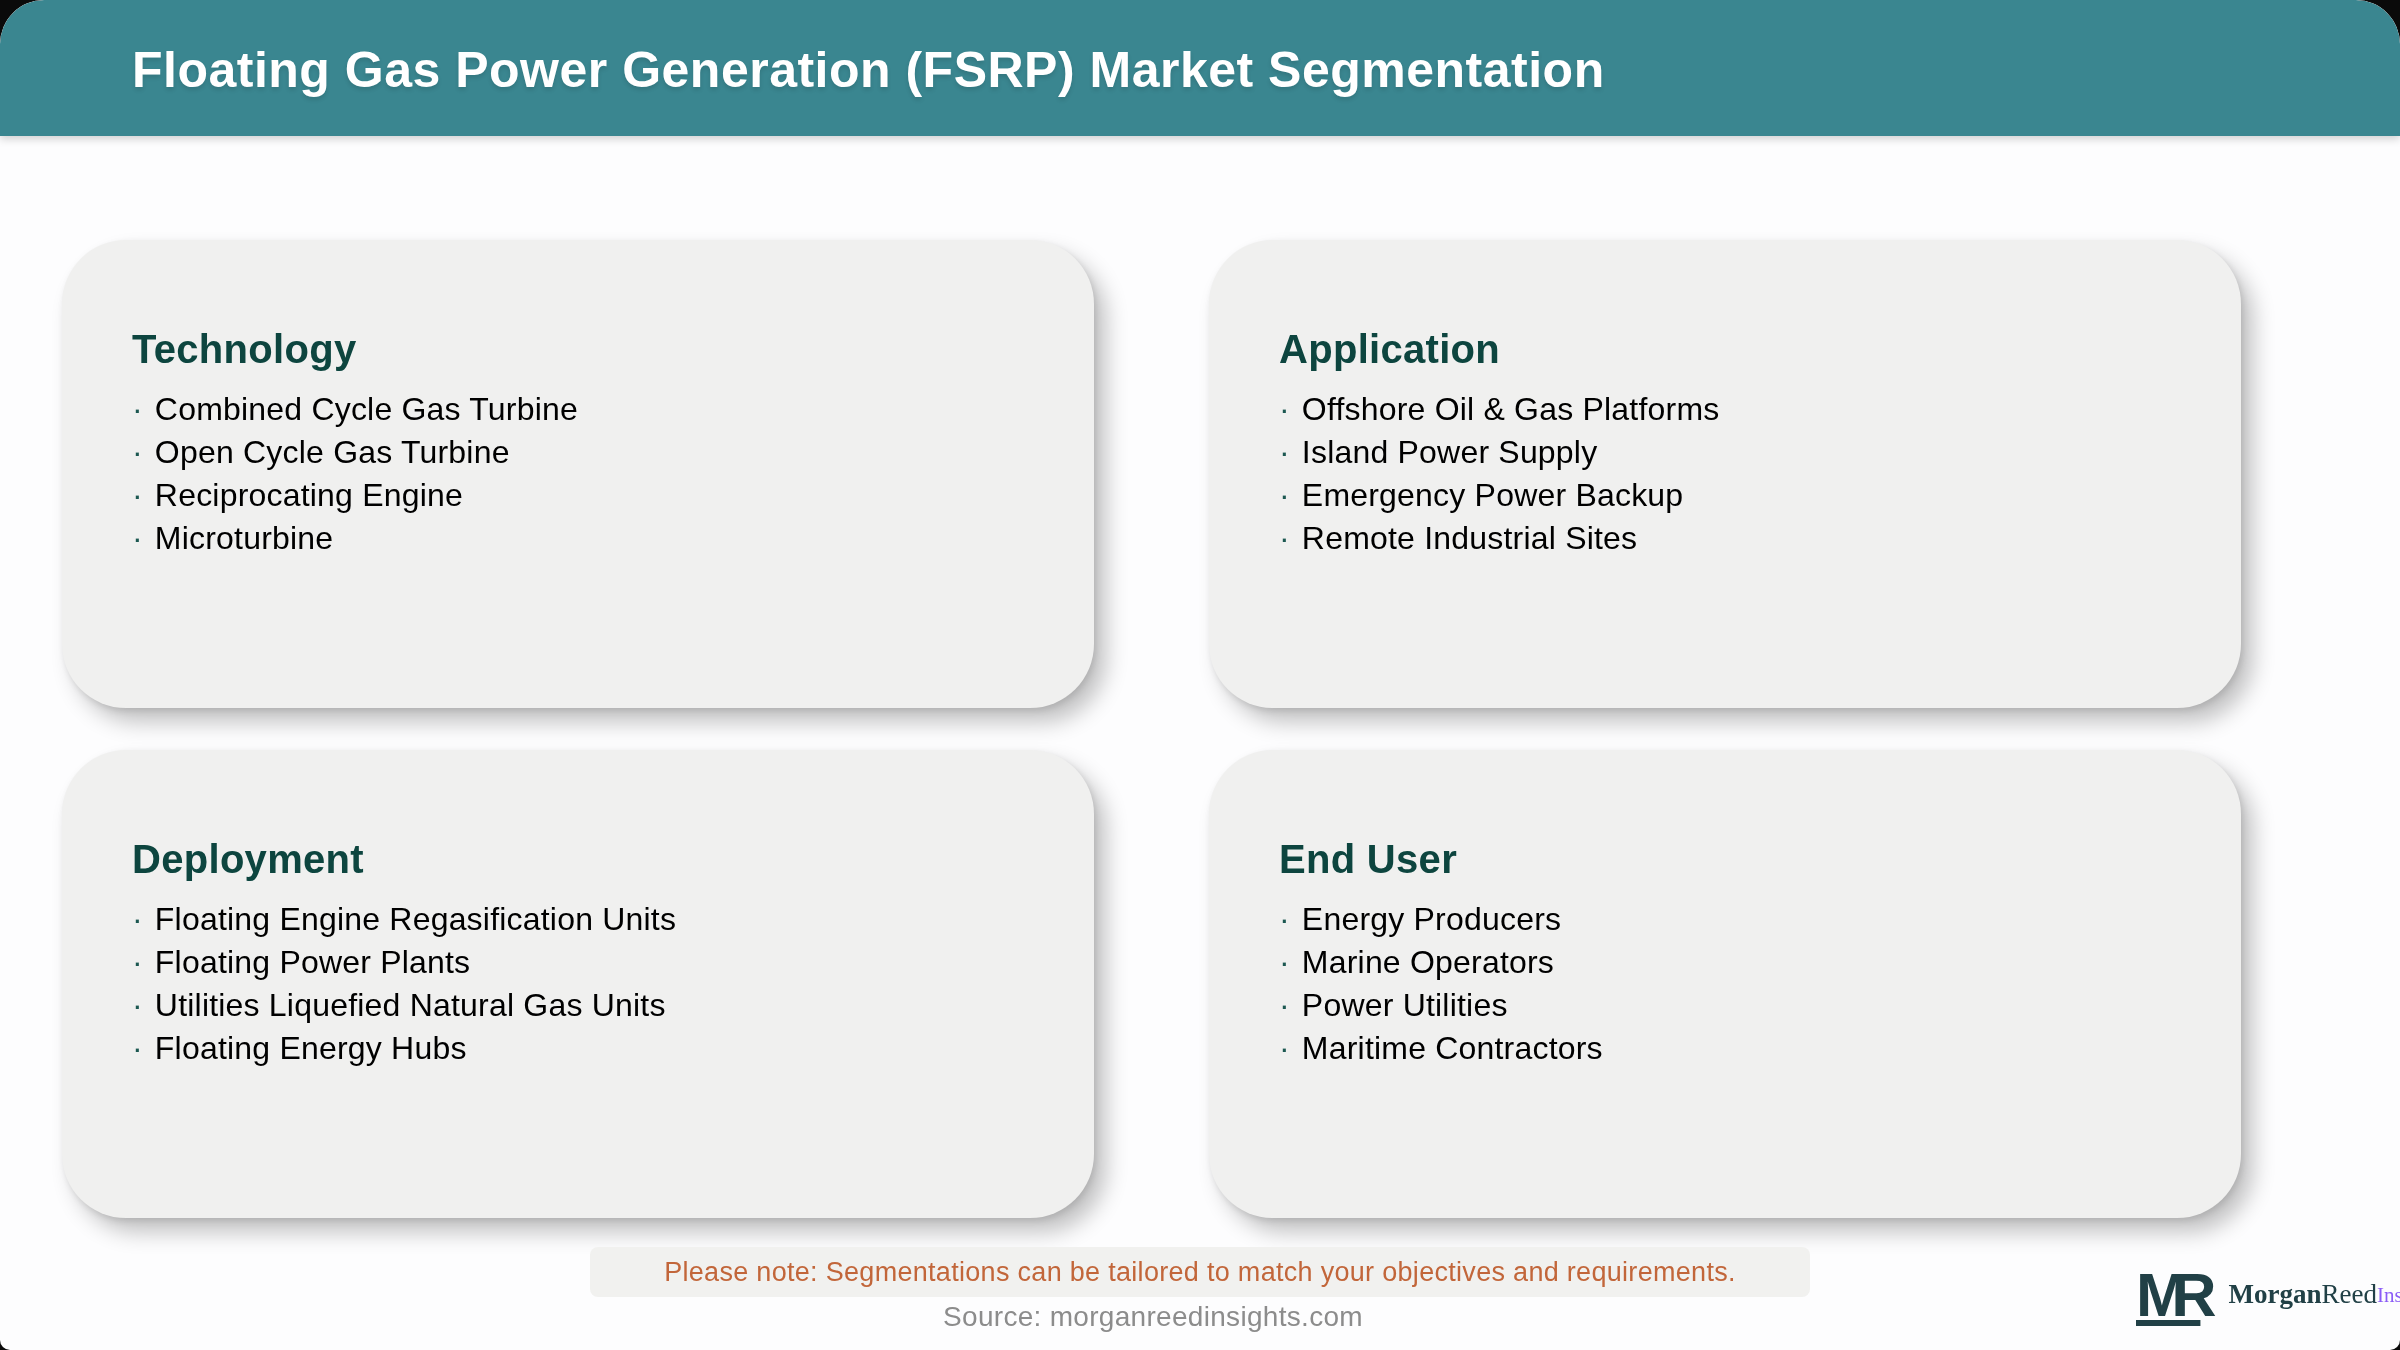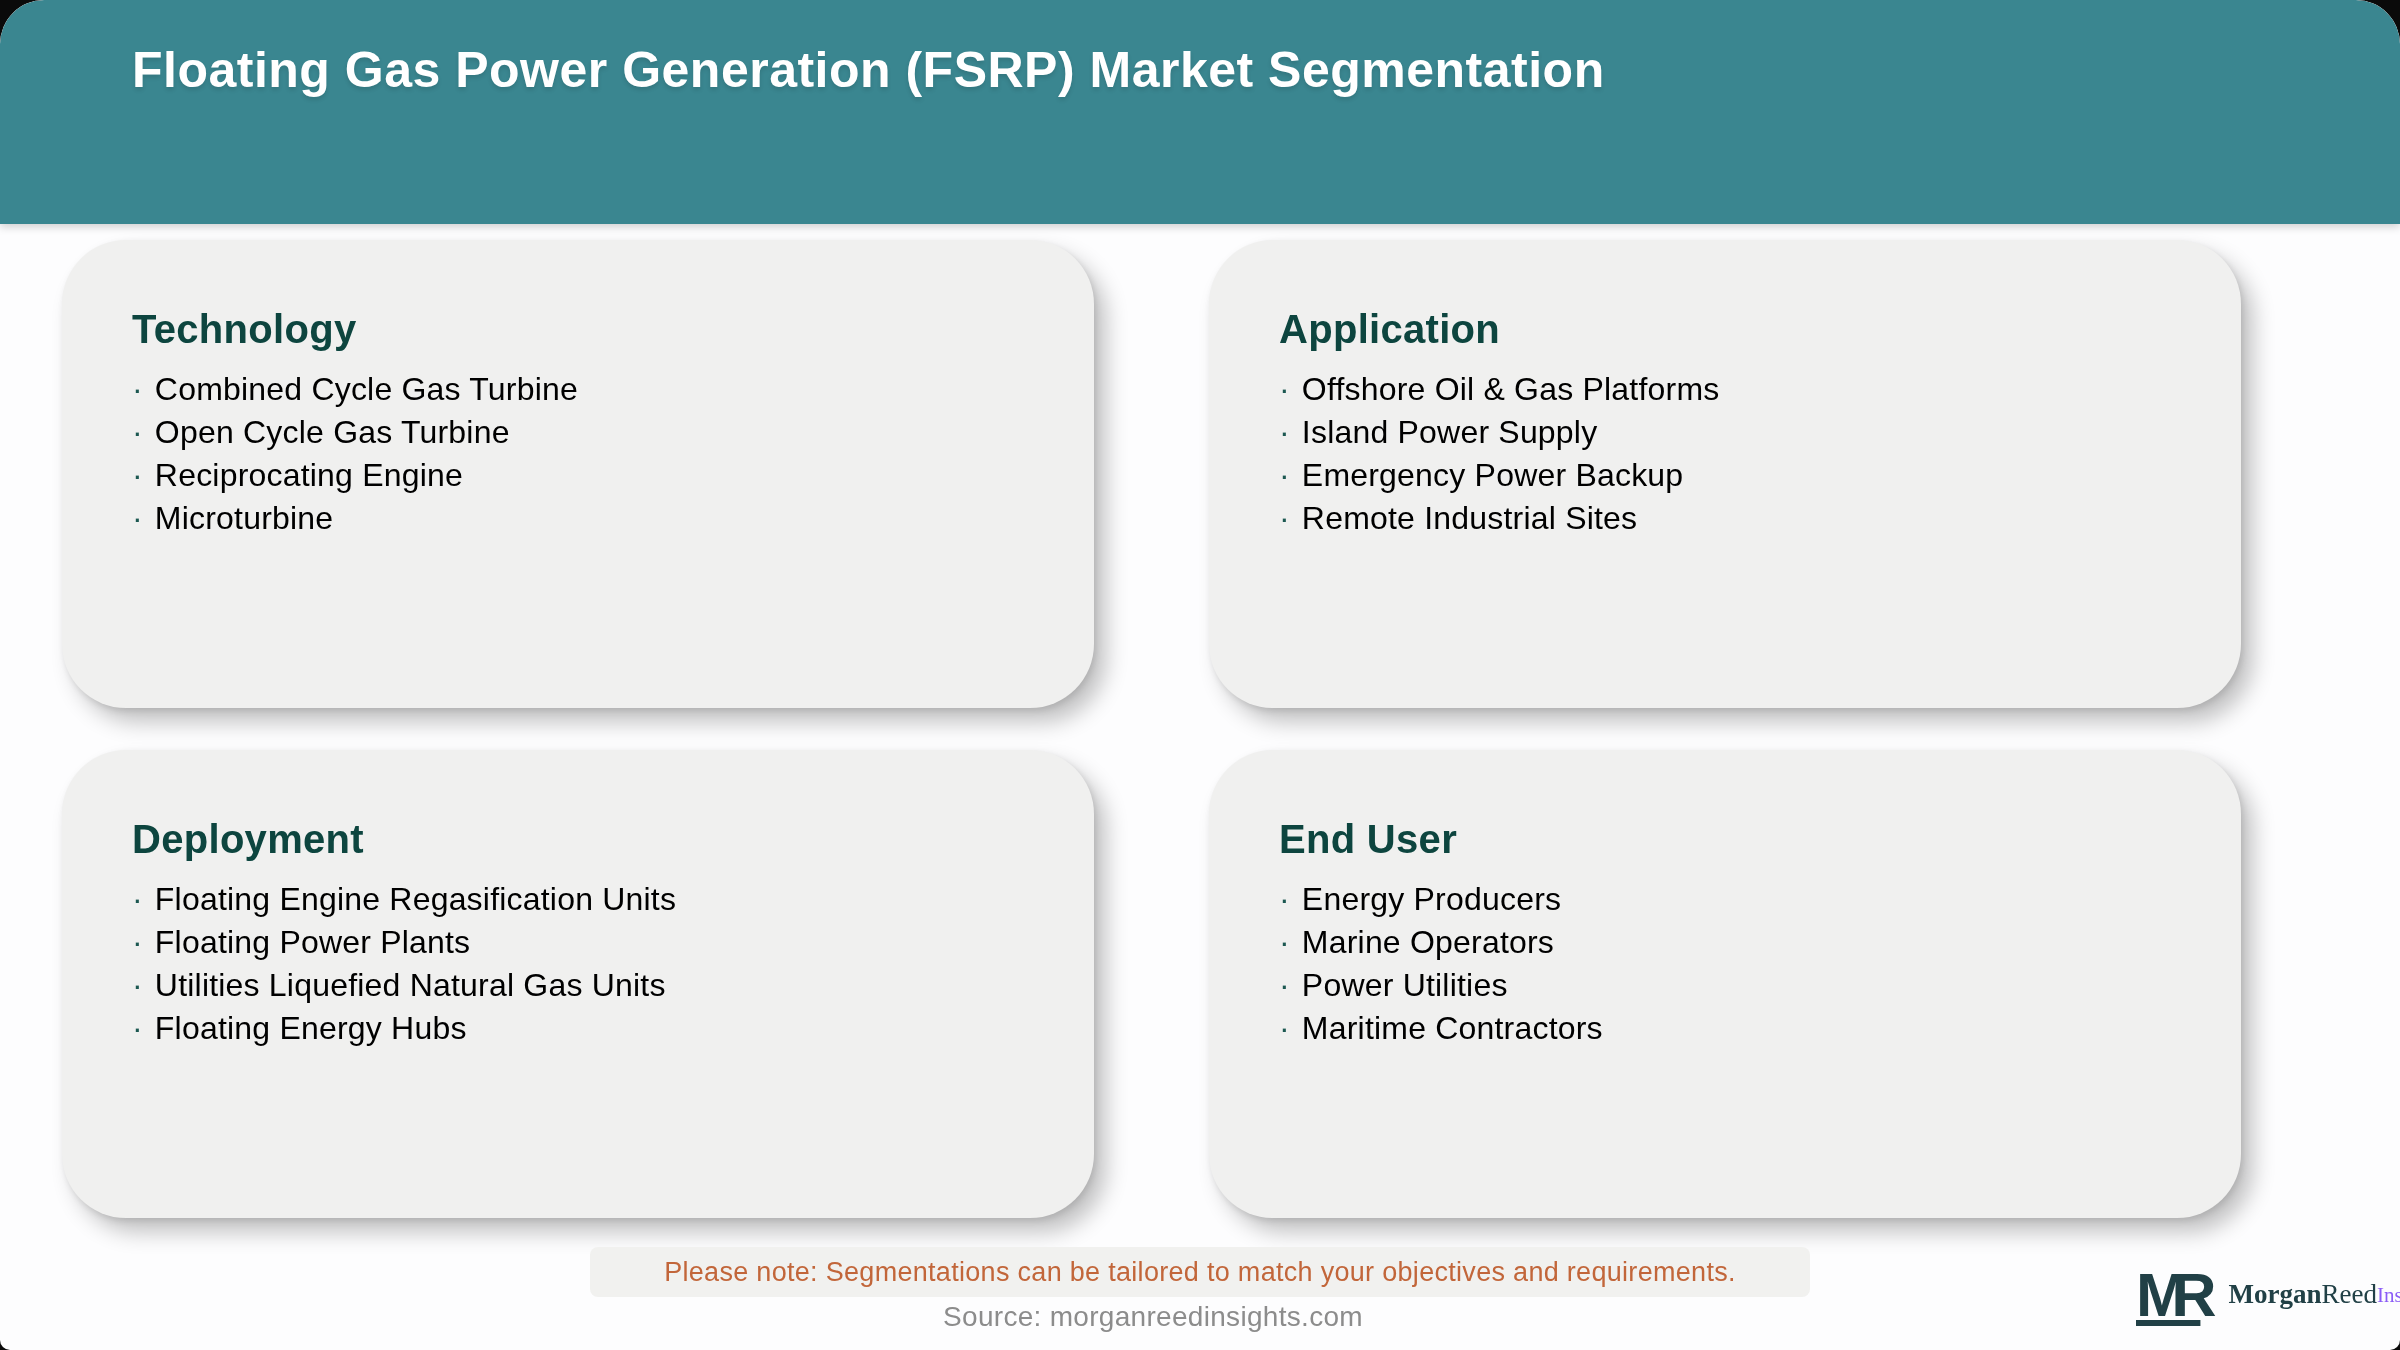--- a/index.html
+++ b/index.html
@@ -13,21 +13,21 @@
   .canvas {
     position: absolute;
     inset: 0;
     background: #fdfdfe;
     border-radius: 44px 44px 10px 10px;
     overflow: hidden;
   }
   .header-band {
     position: absolute;
     left: 0; top: 0;
-    width: 2400px; height: 224px;
+    width: 2400px; height: 136px;
     background: #3A8690;
     border-radius: 44px 44px 0 0;
     box-shadow: 0 3px 8px rgba(0,0,0,0.18);
   }
   .header-title {
     position: absolute;
     left: 132px; top: 40px;
     color: #ffffff;
     font-size: 50px;
     font-weight: bold;
@@ -48,20 +48,21 @@
   .card.pos-tr { left: 1209px; top: 240px; }
   .card.pos-bl { left: 62px;   top: 750px; }
   .card.pos-br { left: 1209px; top: 750px; }
   .card-title {
     color: #0D453F;
     font-size: 40px;
     font-weight: bold;
     letter-spacing: 0.3px;
     line-height: 50px;
     margin-bottom: 14px;
+    margin-top: 20px;
   }
   .bullet-list {
     list-style: none;
   }
   .bullet-list li {
     color: #000000;
     font-size: 32px;
     line-height: 43px;
     letter-spacing: 0.2px;
     white-space: nowrap;

